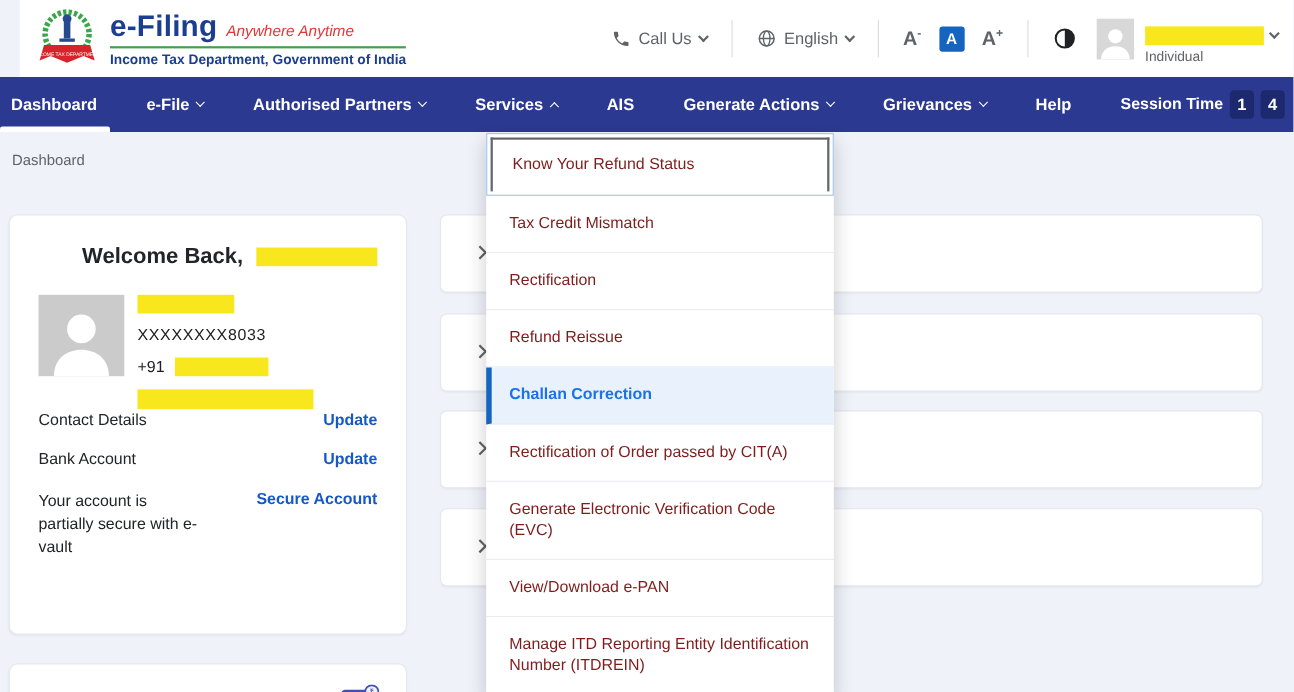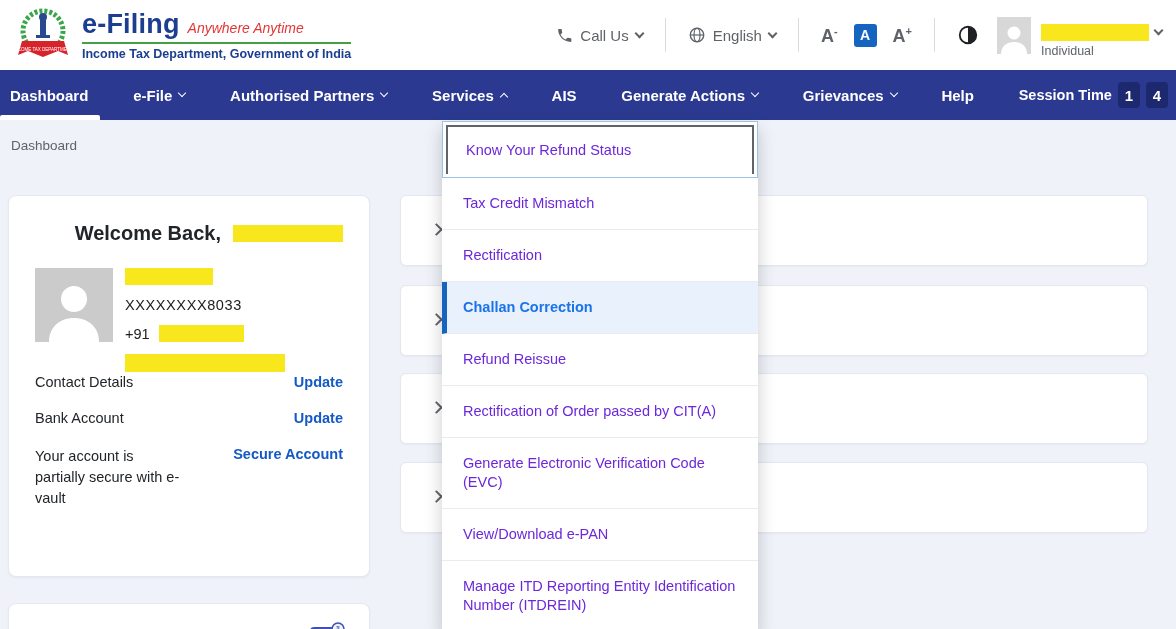--- a/index.html
+++ b/index.html
@@ -5,21 +5,21 @@
   * { margin:0; padding:0; box-sizing:border-box; }
   html,body { width:1176px; height:629px; overflow:hidden; }
   body {
     position:relative;
     font-family:"Liberation Sans", sans-serif;
     background:#eff2f9;
   }
 
   
   .header {
-    position:absolute; top:0; left:0; right:0; height:70px;
+    position:absolute; top:0; left:18px; right:0; height:70px;
     background:#ffffff; display:flex; align-items:center; padding:0 14px;
   }
   .logo-wrap { display:flex; align-items:center; gap:10px; }
   .logo-text .brand-row { display:flex; align-items:baseline; gap:8px; }
   .brand { font-size:27px; font-weight:700; color:#1c3e91; letter-spacing:0.2px; }
   .tagline { font-size:14px; font-weight:400; font-style:italic; color:#e23636; }
   .green-rule { height:2px; background:#43a047; margin:2px 0 3px 0; }
   .org { font-size:12.5px; font-weight:700; color:#1c3e91; }
 
   .header-right { margin-left:auto; display:flex; align-items:center; color:#5f6368; }
@@ -85,21 +85,21 @@
   .panel { position:absolute; left:400px; width:748px; height:71px; background:#fff;
            border:1px solid #e4e7ee; border-radius:6px; box-shadow:0 1px 2px rgba(16,24,40,.04); cursor:pointer; }
   .panel .rchev { position:absolute; left:31px; top:50%; margin-top:-6px; width:9px; height:9px;
                   border-right:2px solid #5f6368; border-bottom:2px solid #5f6368;
                   transform:rotate(-45deg); }
 
   
   .dropdown { position:absolute; left:442px; top:121px; width:316px; background:#fff;
               box-shadow:0 8px 18px rgba(0,0,0,.2); z-index:20; border-radius:0 0 2px 2px; }
   .menu-focus-outer { border:1px solid #9fc3e8; background:#fff; padding:3px; }
-  .menu-item { padding:16px 21px; font-size:14.5px; line-height:19px; color:#6d28d9;
+  .menu-item { padding:16px 21px; font-size:14.5px; line-height:19px; color:#7f1d1d;
                border-bottom:1px solid #e9ebef; cursor:pointer; }
   .menu-item.focused { border:2px solid #60646a; margin:0; padding:14px 18px; }
   .menu-item.selected { background:#e9f1fc; color:#1a73e8; font-weight:600;
                         border-left:5px solid #1565c0; padding-left:16px; }
   .dropdown .menu-item:last-child { border-bottom:none; }
 </style>
 </head>
 <body>
 
 <div class="header">
@@ -269,19 +269,19 @@
     <text x="29" y="10" font-size="8" fill="#4050b5" text-anchor="middle" font-family="Liberation Sans, sans-serif">₹</text>
   </svg>
 </div>
 
 <div class="dropdown">
   <div class="menu-focus-outer">
     <div class="menu-item focused">Know Your Refund Status</div>
   </div>
   <div class="menu-item">Tax Credit Mismatch</div>
   <div class="menu-item">Rectification</div>
+  <div class="menu-item">Refund Reissue</div>
   <div class="menu-item selected">Challan Correction</div>
-  <div class="menu-item">Refund Reissue</div>
   <div class="menu-item">Rectification of Order passed by CIT(A)</div>
   <div class="menu-item">Generate Electronic Verification Code (EVC)</div>
   <div class="menu-item">View/Download e-PAN</div>
   <div class="menu-item">Manage ITD Reporting Entity Identification Number (ITDREIN)</div>
 </div>
 
 </body></html>

